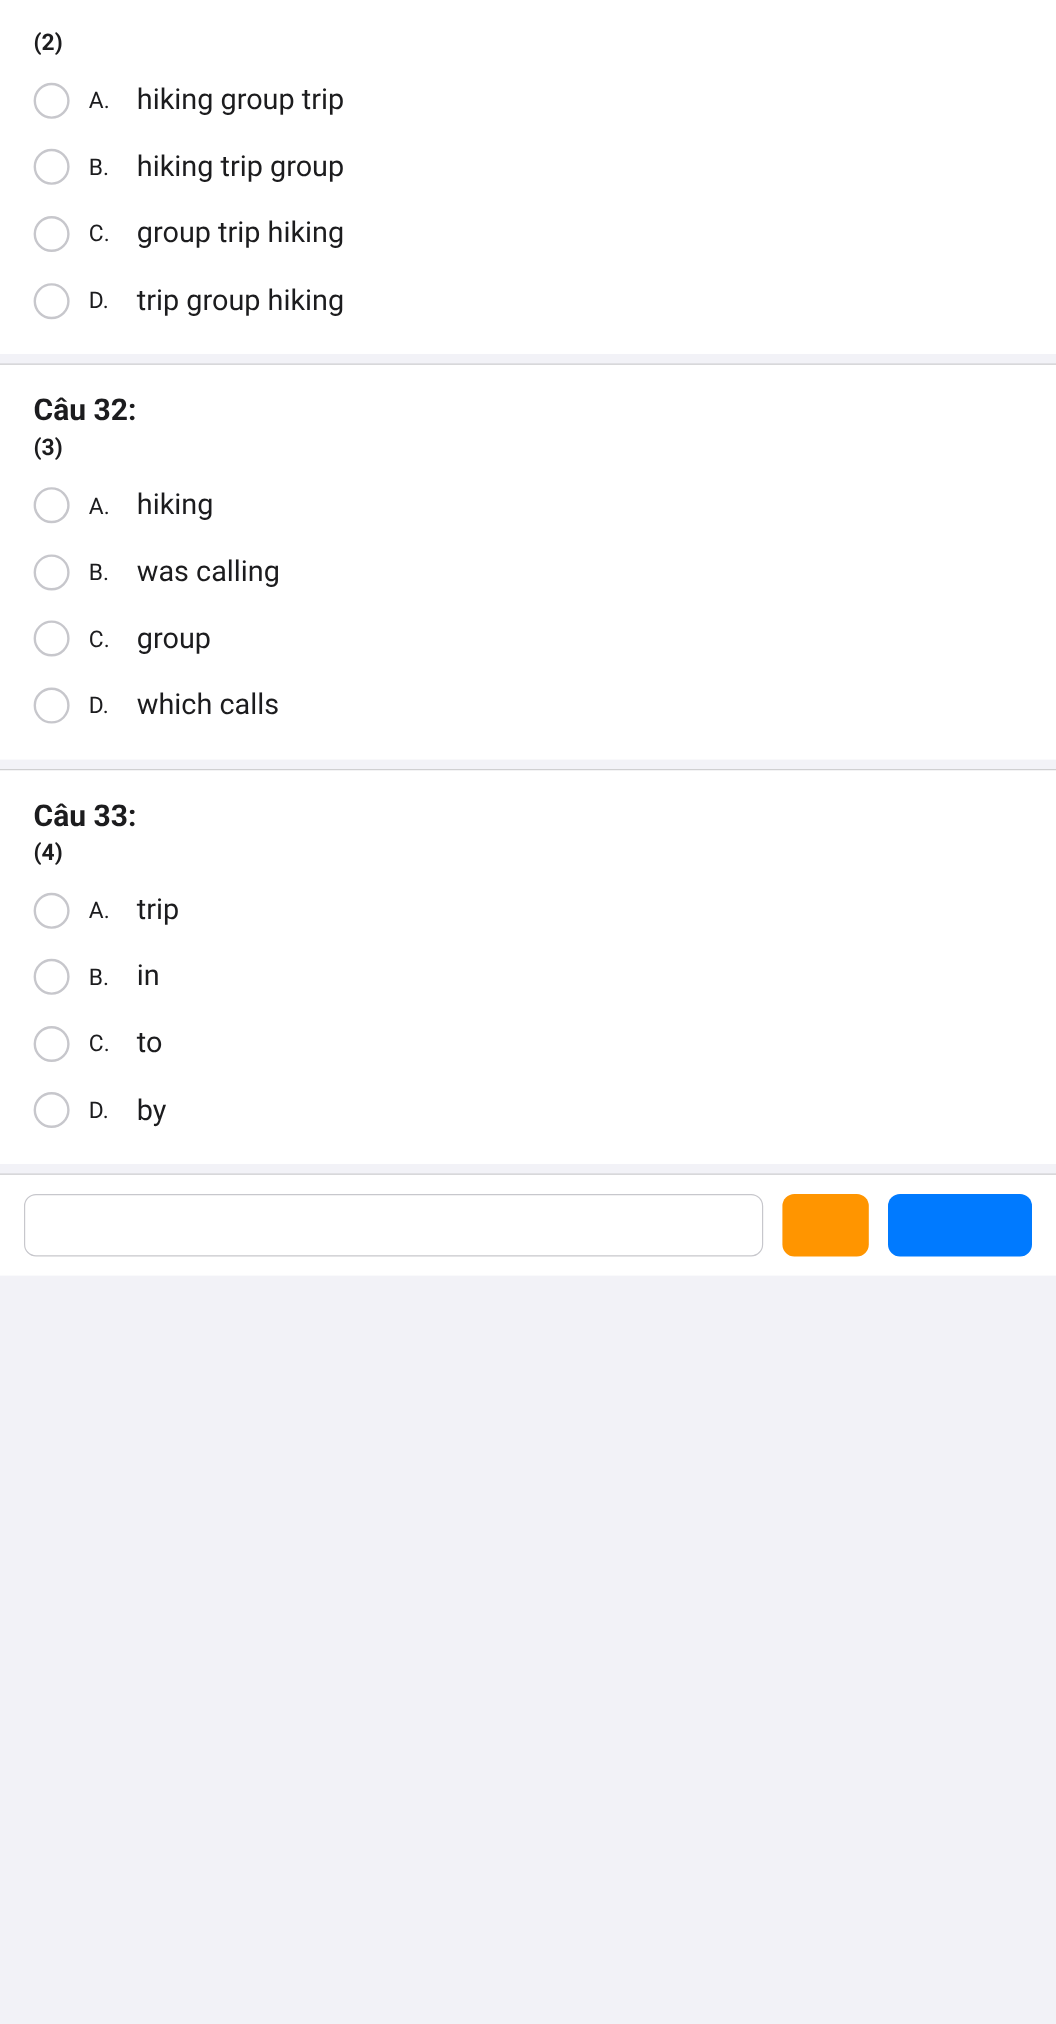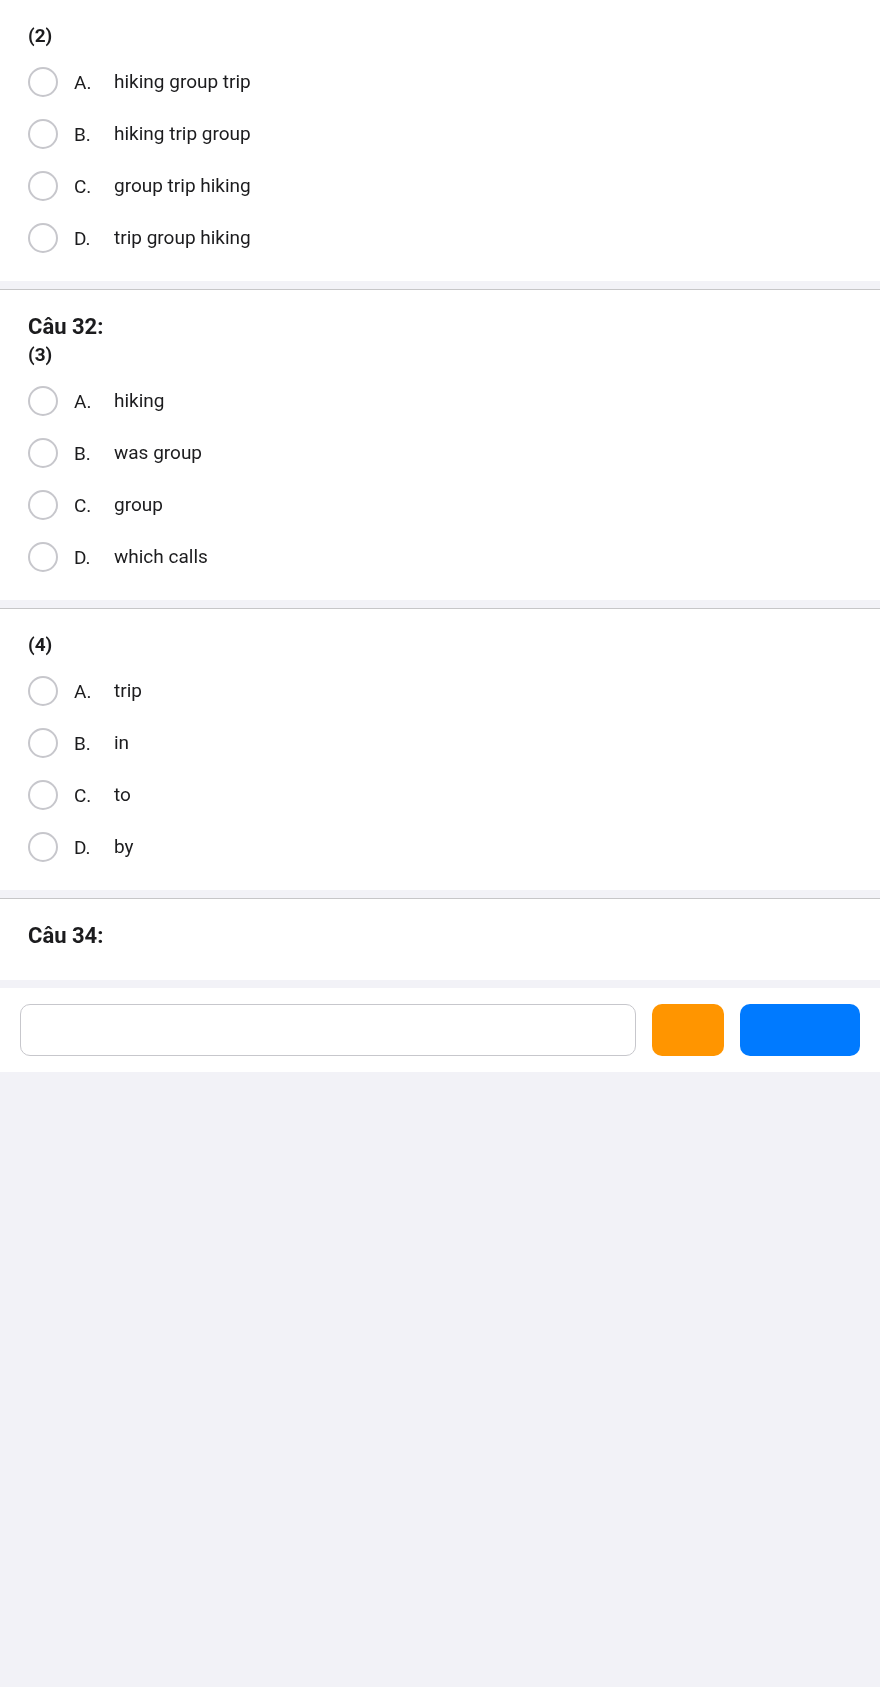--- a/index.html
+++ b/index.html
@@ -22,21 +22,21 @@
       padding: 0;
     }
 
     .question-block {
       background: #ffffff;
       margin-bottom: 8px;
       padding: 24px 28px 28px 28px;
     }
 
     .question-header {
-      font-size: 22px;
+      font-size: 25px;
       font-weight: 700;
       color: #1c1c1e;
       margin-bottom: 4px;
     }
 
     .question-subtext {
       font-size: 19px;
       font-weight: 700;
       color: #1c1c1e;
       margin-bottom: 20px;
@@ -57,21 +57,21 @@
       width: 30px;
       height: 30px;
       border-radius: 50%;
       border: 2px solid #c7c7cc;
       background: #ffffff;
       flex-shrink: 0;
       cursor: pointer;
     }
 
     .option-label {
-      font-size: 19px;
+      font-size: 24px;
       color: #1c1c1e;
       line-height: 1.4;
     }
 
     .option-letter {
       font-size: 19px;
       color: #1c1c1e;
       min-width: 24px;
     }
 
@@ -166,39 +166,40 @@
 
     <div class="option-row">
       <div class="radio-circle"></div>
       <span class="option-letter">A.</span>
       <span class="option-label">hiking</span>
     </div>
 
     <div class="option-row">
       <div class="radio-circle"></div>
       <span class="option-letter">B.</span>
-      <span class="option-label">was group</span>
+      <span class="option-label">was calling</span>
     </div>
 
     <div class="option-row">
       <div class="radio-circle"></div>
       <span class="option-letter">C.</span>
       <span class="option-label">group</span>
     </div>
 
     <div class="option-row">
       <div class="radio-circle"></div>
       <span class="option-letter">D.</span>
       <span class="option-label">which calls</span>
     </div>
   </div>
 
   <div class="divider"></div>
 
   <div class="question-block">
+    <div class="question-header">Câu 33:</div>
     <div class="question-subtext">(4)</div>
 
     <div class="option-row">
       <div class="radio-circle"></div>
       <span class="option-letter">A.</span>
       <span class="option-label">trip</span>
     </div>
 
     <div class="option-row">
       <div class="radio-circle"></div>
@@ -214,23 +215,20 @@
 
     <div class="option-row">
       <div class="radio-circle"></div>
       <span class="option-letter">D.</span>
       <span class="option-label">by</span>
     </div>
   </div>
 
   <div class="divider"></div>
 
-  <div class="question-block">
-    <div class="question-header">Câu 34:</div>
-  </div>
 
   <div class="bottom-bar">
     <input class="bottom-input" type="text" placeholder="" style="">
     <button class="btn-orange"></button>
     <button class="btn-blue"></button>
   </div>
 
 </div>
 
 </body></html>

